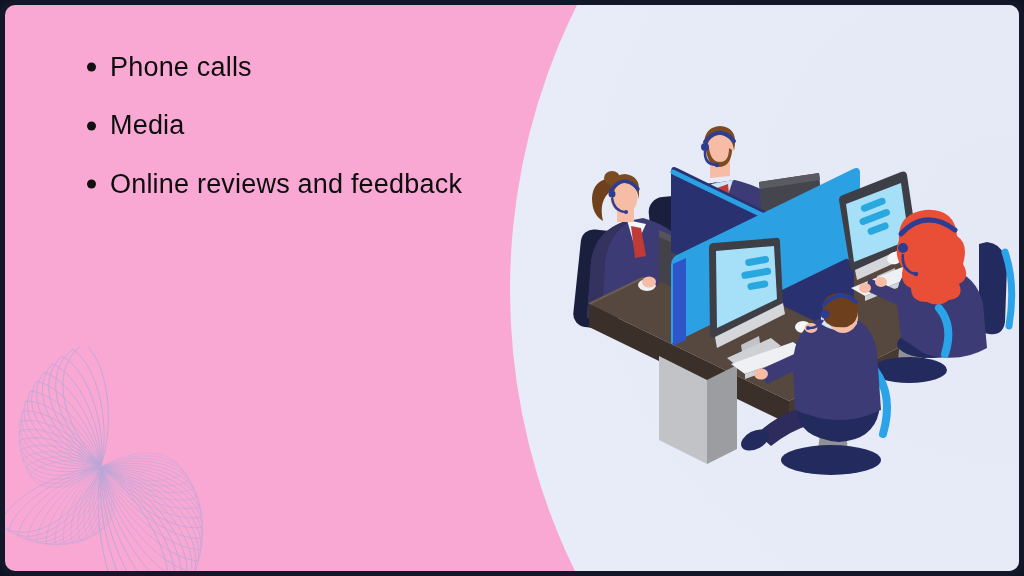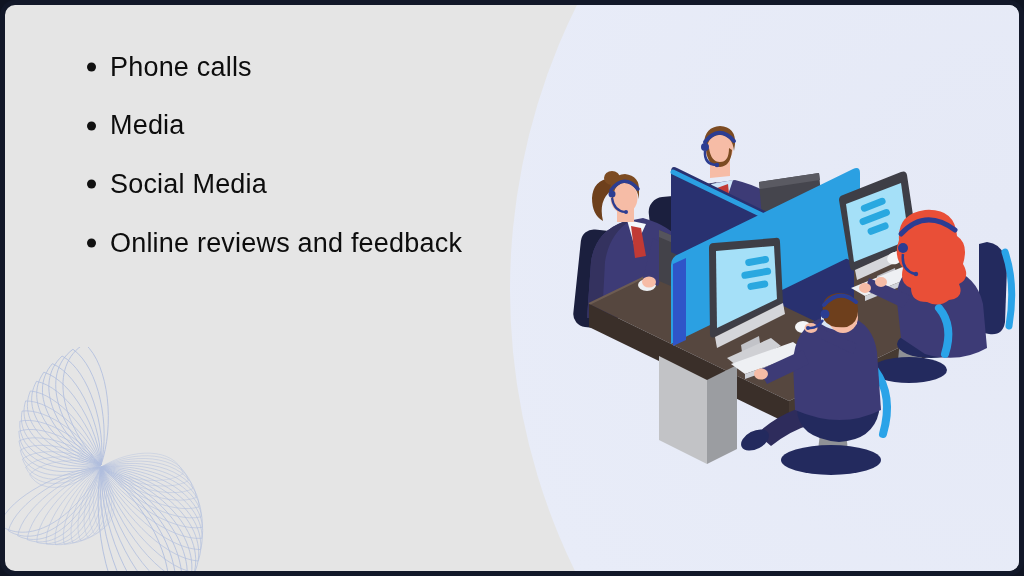--- a/index.html
+++ b/index.html
@@ -1,17 +1,17 @@
 <!DOCTYPE html>
 <html><head>
 <meta charset="utf-8">
 <style>
   html,body{margin:0;padding:0;background:#0f1422;}
   .stage{position:relative;width:1024px;height:576px;font-family:"Liberation Sans",sans-serif;overflow:hidden;}
-  .slide{position:absolute;inset:0;background:#e5e5e5;border:5px solid #121829;border-radius:15px;overflow:hidden;box-sizing:border-box;}
+  .slide{position:absolute;inset:0;background:#f9a8d4;border:5px solid #121829;border-radius:15px;overflow:hidden;box-sizing:border-box;}
   .blob-svg{position:absolute;left:0;top:0;width:1014px;height:566px;pointer-events:none;}
   .waves-svg{position:absolute;left:0;top:342px;width:265px;height:224px;pointer-events:none;}
   .illus-svg{position:absolute;left:554px;top:107px;width:460px;height:395px;}
   ul.bullets{position:absolute;left:82px;top:33px;margin:0;padding:0;list-style:none;z-index:5;}
   ul.bullets li{position:relative;height:58.6px;display:flex;align-items:center;padding-left:23px;
     font-size:27px;color:#0d0d0d;letter-spacing:0.2px;}
   ul.bullets li::before{content:"";position:absolute;left:0;top:50%;transform:translateY(-50%);
     width:9px;height:9px;border-radius:50%;background:#111;}
 </style>
 </head>
@@ -79,21 +79,20 @@
           <path d="M0,0 C 52.5,-40 127.5,-50 150,-4 C 120,22 45,20 0,0" transform="translate(96,120) rotate(137.00) scale(0.690)"></path>
           <path d="M0,0 C 52.5,-40 127.5,-50 150,-4 C 120,22 45,20 0,0" transform="translate(96,120) rotate(142.00) scale(0.720)"></path>
           <path d="M0,0 C 52.5,-40 127.5,-50 150,-4 C 120,22 45,20 0,0" transform="translate(96,120) rotate(147.00) scale(0.750)"></path>
           <path d="M0,0 C 52.5,-40 127.5,-50 150,-4 C 120,22 45,20 0,0" transform="translate(96,120) rotate(152.00) scale(0.780)"></path>
         </g>
       </svg>
 
     <ul class="bullets">
       <li>Phone calls</li>
       <li>Media</li>
-      <li>Social Media</li>
       <li>Online reviews and feedback</li>
     </ul>
 
     <svg class="illus-svg" viewBox="0 0 460 395">
 
       <g>
         <rect x="93" y="84" width="46" height="94" rx="15" fill="#1b1f3e" transform="rotate(-6 116 131)"></rect>
         <path d="M112,142 L114,106 Q118,82 148,72 L176,68 Q208,76 218,90 L218,142 Z" fill="#3d3b76"></path>
         <path d="M112,142 L114,106 Q118,82 148,72 L158,70 Q134,84 131,110 L129,142 Z" fill="#34325f"></path>
         <path d="M152,72 L174,68 L164,98 Z" fill="#cfe4f7"></path>

